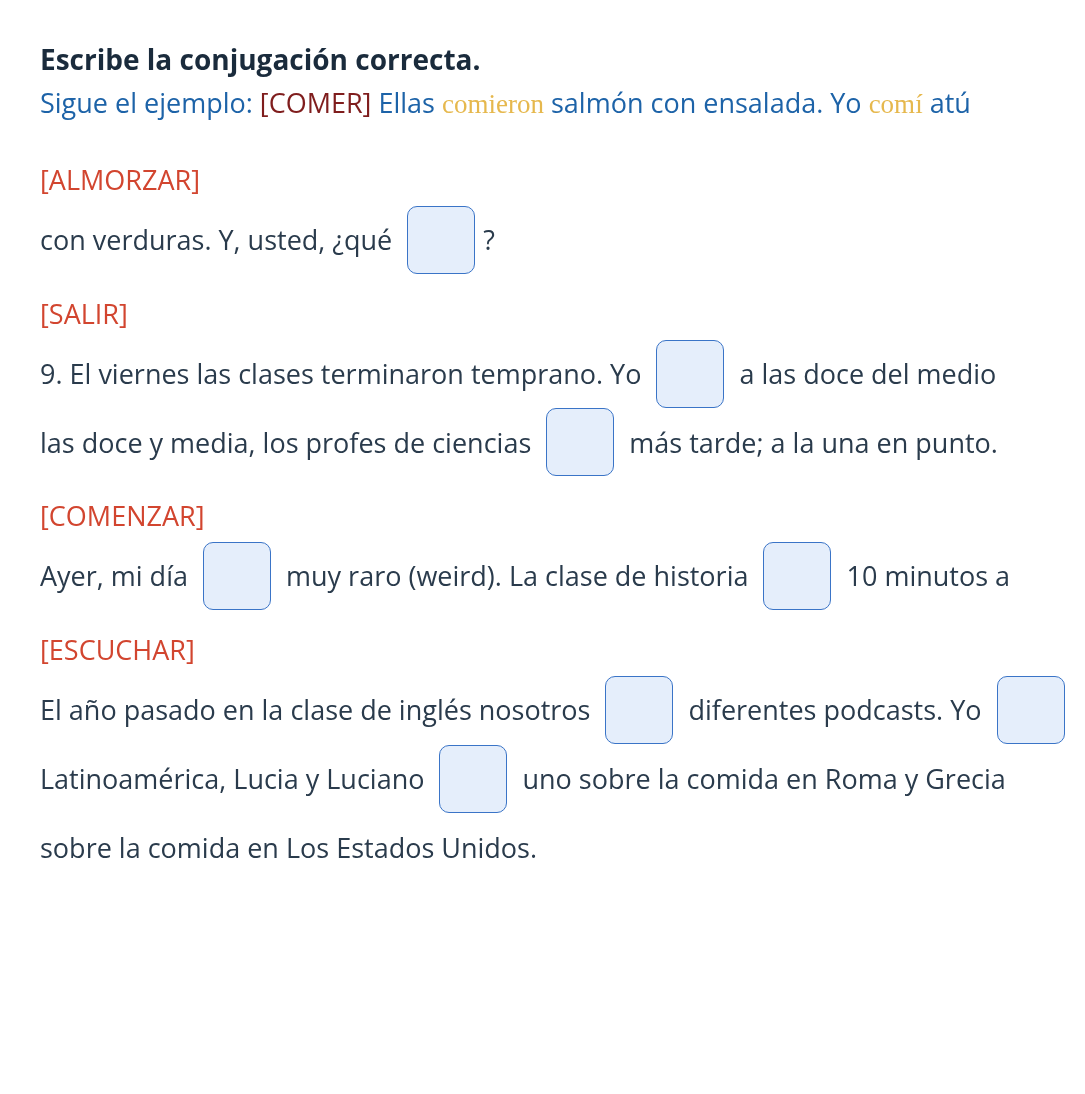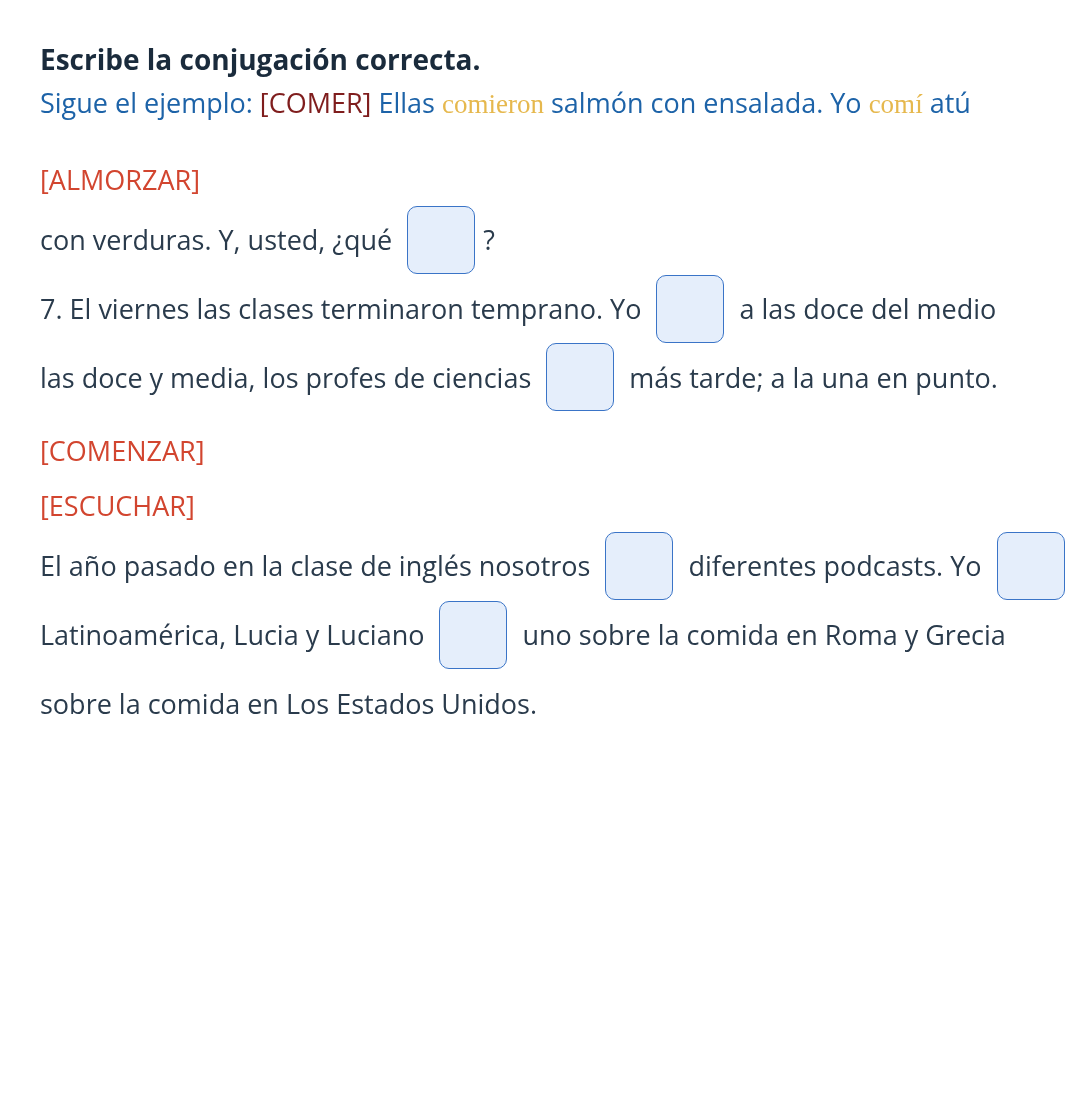--- a/index.html
+++ b/index.html
@@ -68,31 +68,35 @@
     <span>Sigue el ejemplo: </span><span class="red">[COMER]</span><span> Ellas </span><span class="orange">comieron</span><span> salmón con ensalada. Yo </span><span class="orange">comí</span><span> atú</span>
   </div>
 
   <div class="verb-label">[ALMORZAR]</div>
   <div class="sentence">
     <div class="row">
       <span>con verduras. Y, usted, ¿qué </span><span class="blank"></span><span>?</span>
     </div>
   </div>
 
+  <div class="verb-label">[SALIR]</div>
   <div class="sentence">
     <div class="row">
-      <span>7. El viernes las clases terminaron temprano. Yo </span><span class="blank"></span><span> a las doce del medio</span>
+      <span>9. El viernes las clases terminaron temprano. Yo </span><span class="blank"></span><span> a las doce del medio</span>
     </div>
     <div class="row">
       <span>las doce y media, los profes de ciencias </span><span class="blank"></span><span> más tarde; a la una en punto. </span>
     </div>
   </div>
 
   <div class="verb-label">[COMENZAR]</div>
   <div class="sentence">
+    <div class="row">
+      <span> Ayer, mi día </span><span class="blank"></span><span> muy raro (weird). La clase de historia </span><span class="blank"></span><span> 10 minutos a</span>
+    </div>
   </div>
 
   <div class="verb-label">[ESCUCHAR]</div>
   <div class="sentence">
     <div class="row">
       <span>El año pasado en la clase de inglés nosotros </span><span class="blank"></span><span> diferentes podcasts. Yo </span><span class="blank"></span>
     </div>
     <div class="row">
       <span>Latinoamérica, Lucia y Luciano </span><span class="blank"></span><span> uno sobre la comida en Roma y Grecia</span>
     </div>

